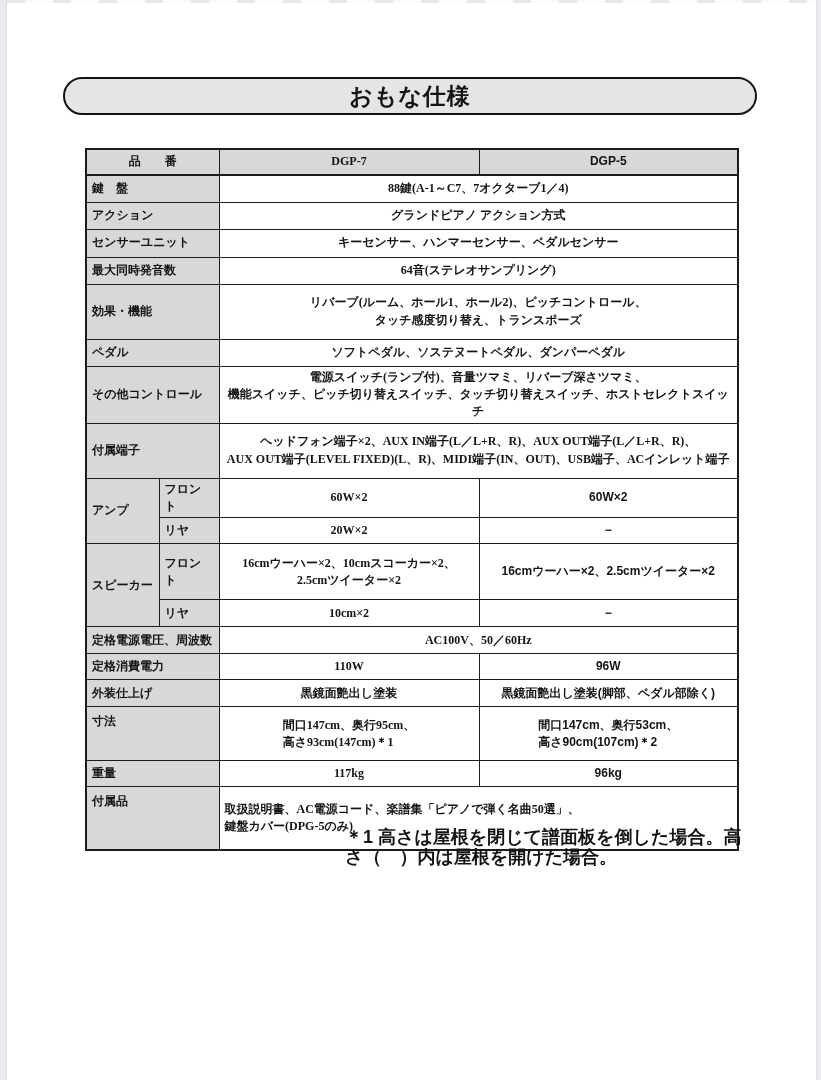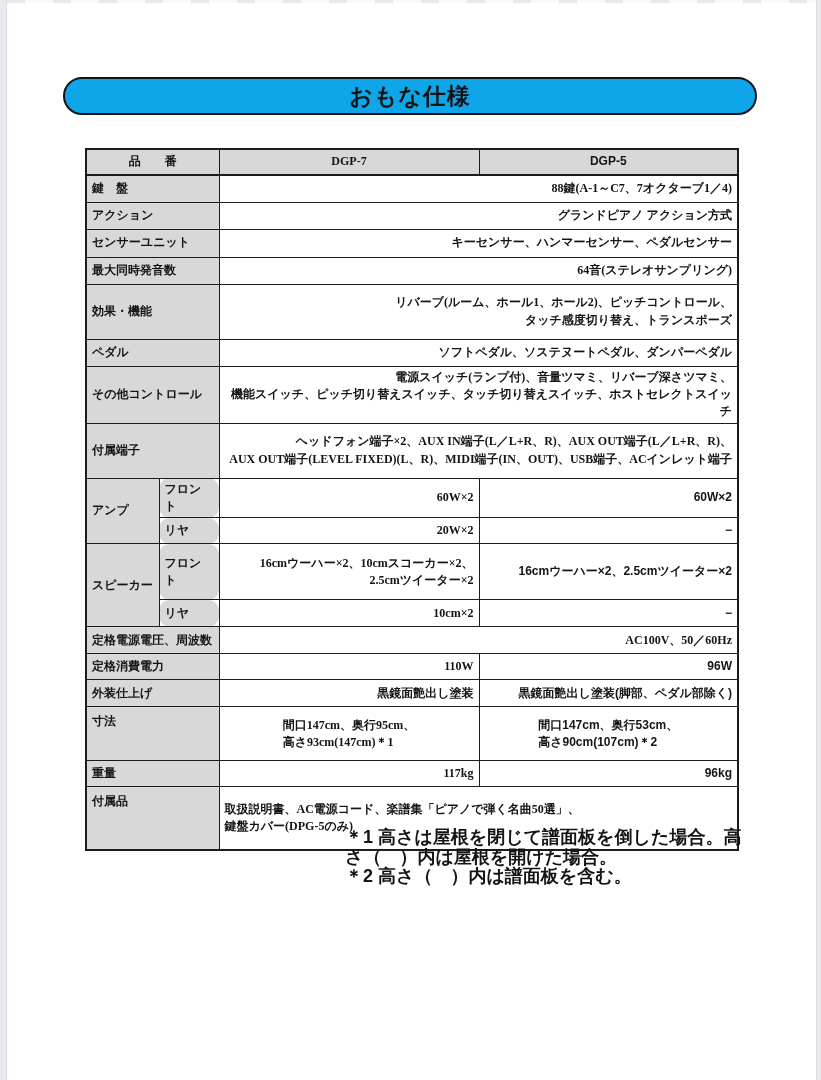--- a/index.html
+++ b/index.html
@@ -19,21 +19,21 @@
     position:absolute; right:0; top:0; width:5px; height:1080px;
     background:#e9e9ee; border-left:1px solid #dddde4;
   }
   .top-edge {
     position:absolute; top:0; left:7px; width:809px; height:3px;
     background:repeating-linear-gradient(90deg,#d4d4dc 0 18px,#f6f6f8 18px 46px);
     opacity:.55;
   }
   .title-pill {
     position:absolute; left:63px; top:77px; width:694px; height:38px;
-    background:#0ea5e9;
+    background:#e5e5e5;
     border:2.5px solid #141414;
     border-radius:19px;
     display:flex; align-items:center; justify-content:center;
     font-size:23px; font-weight:bold; letter-spacing:1px;
   }
   table.spec {
     position:absolute; left:85px; top:148px; width:652px;
     border-collapse:collapse;
     table-layout:fixed;
     font-size:12px; font-weight:bold; line-height:1.45;
@@ -42,24 +42,24 @@
     border:1px solid #1c1c1c;
     padding:2px 5px;
     vertical-align:middle;
   }
   table.spec { border:2px solid #1c1c1c; }
   th.lbl, th.sublbl, th.model {
     background:#d8d8d8;
     font-weight:bold;
   }
   th.lbl { text-align:left; padding-left:8px; }
-  th.sublbl { text-align:left; padding-left:6px;border-radius:11px; }
+  th.sublbl { text-align:left; padding-left:6px; }
   th.model { text-align:center; }
   tr.hdr th { border-bottom:2px solid #1c1c1c; text-align:center; }
-  td.val { text-align:right; white-space:pre-line; }
+  td.val { text-align:center; white-space:pre-line; }
   td.thickL, th.thickL { border-left:2px solid #1c1c1c;font-family:Liberation Serif, serif; }
   td.thickM { border-left:2px solid #1c1c1c; }
   td.leftval { text-align:left; padding-left:44px; white-space:pre-line; }
   td.blkwrap { text-align:center;margin-top:8px; }
   td.blkwrap .blk { display:inline-block; text-align:left; white-space:pre-line; }
   
   tr.h26{height:26px} tr.h27{height:27px} tr.h28{height:28px} tr.h29{height:29px}
   tr.h53{height:63px} tr.h54{height:54px} tr.h55{height:55px} tr.h56{height:56px}
   .footnotes {
     position:absolute; left:345px; top:828px; width:400px;
@@ -182,14 +182,13 @@
   <tr class="h53">
     <th class="lbl" style="vertical-align:top;padding-top:6px;" colspan="2">付属品</th>
     <td class="leftval thickL" colspan="2">取扱説明書、AC電源コード、楽譜集「ピアノで弾く名曲50選」、
 鍵盤カバー(DPG-5のみ)</td>
   </tr>
 </tbody>
   </table>
 
 <div class="footnotes">
   <div>＊1 高さは屋根を閉じて譜面板を倒した場合。高さ（　）内は屋根を開けた場合。</div>
-  <div>＊2 高さ（　）内は譜面板を含む。</div>
 </div>
 
 </body></html>

